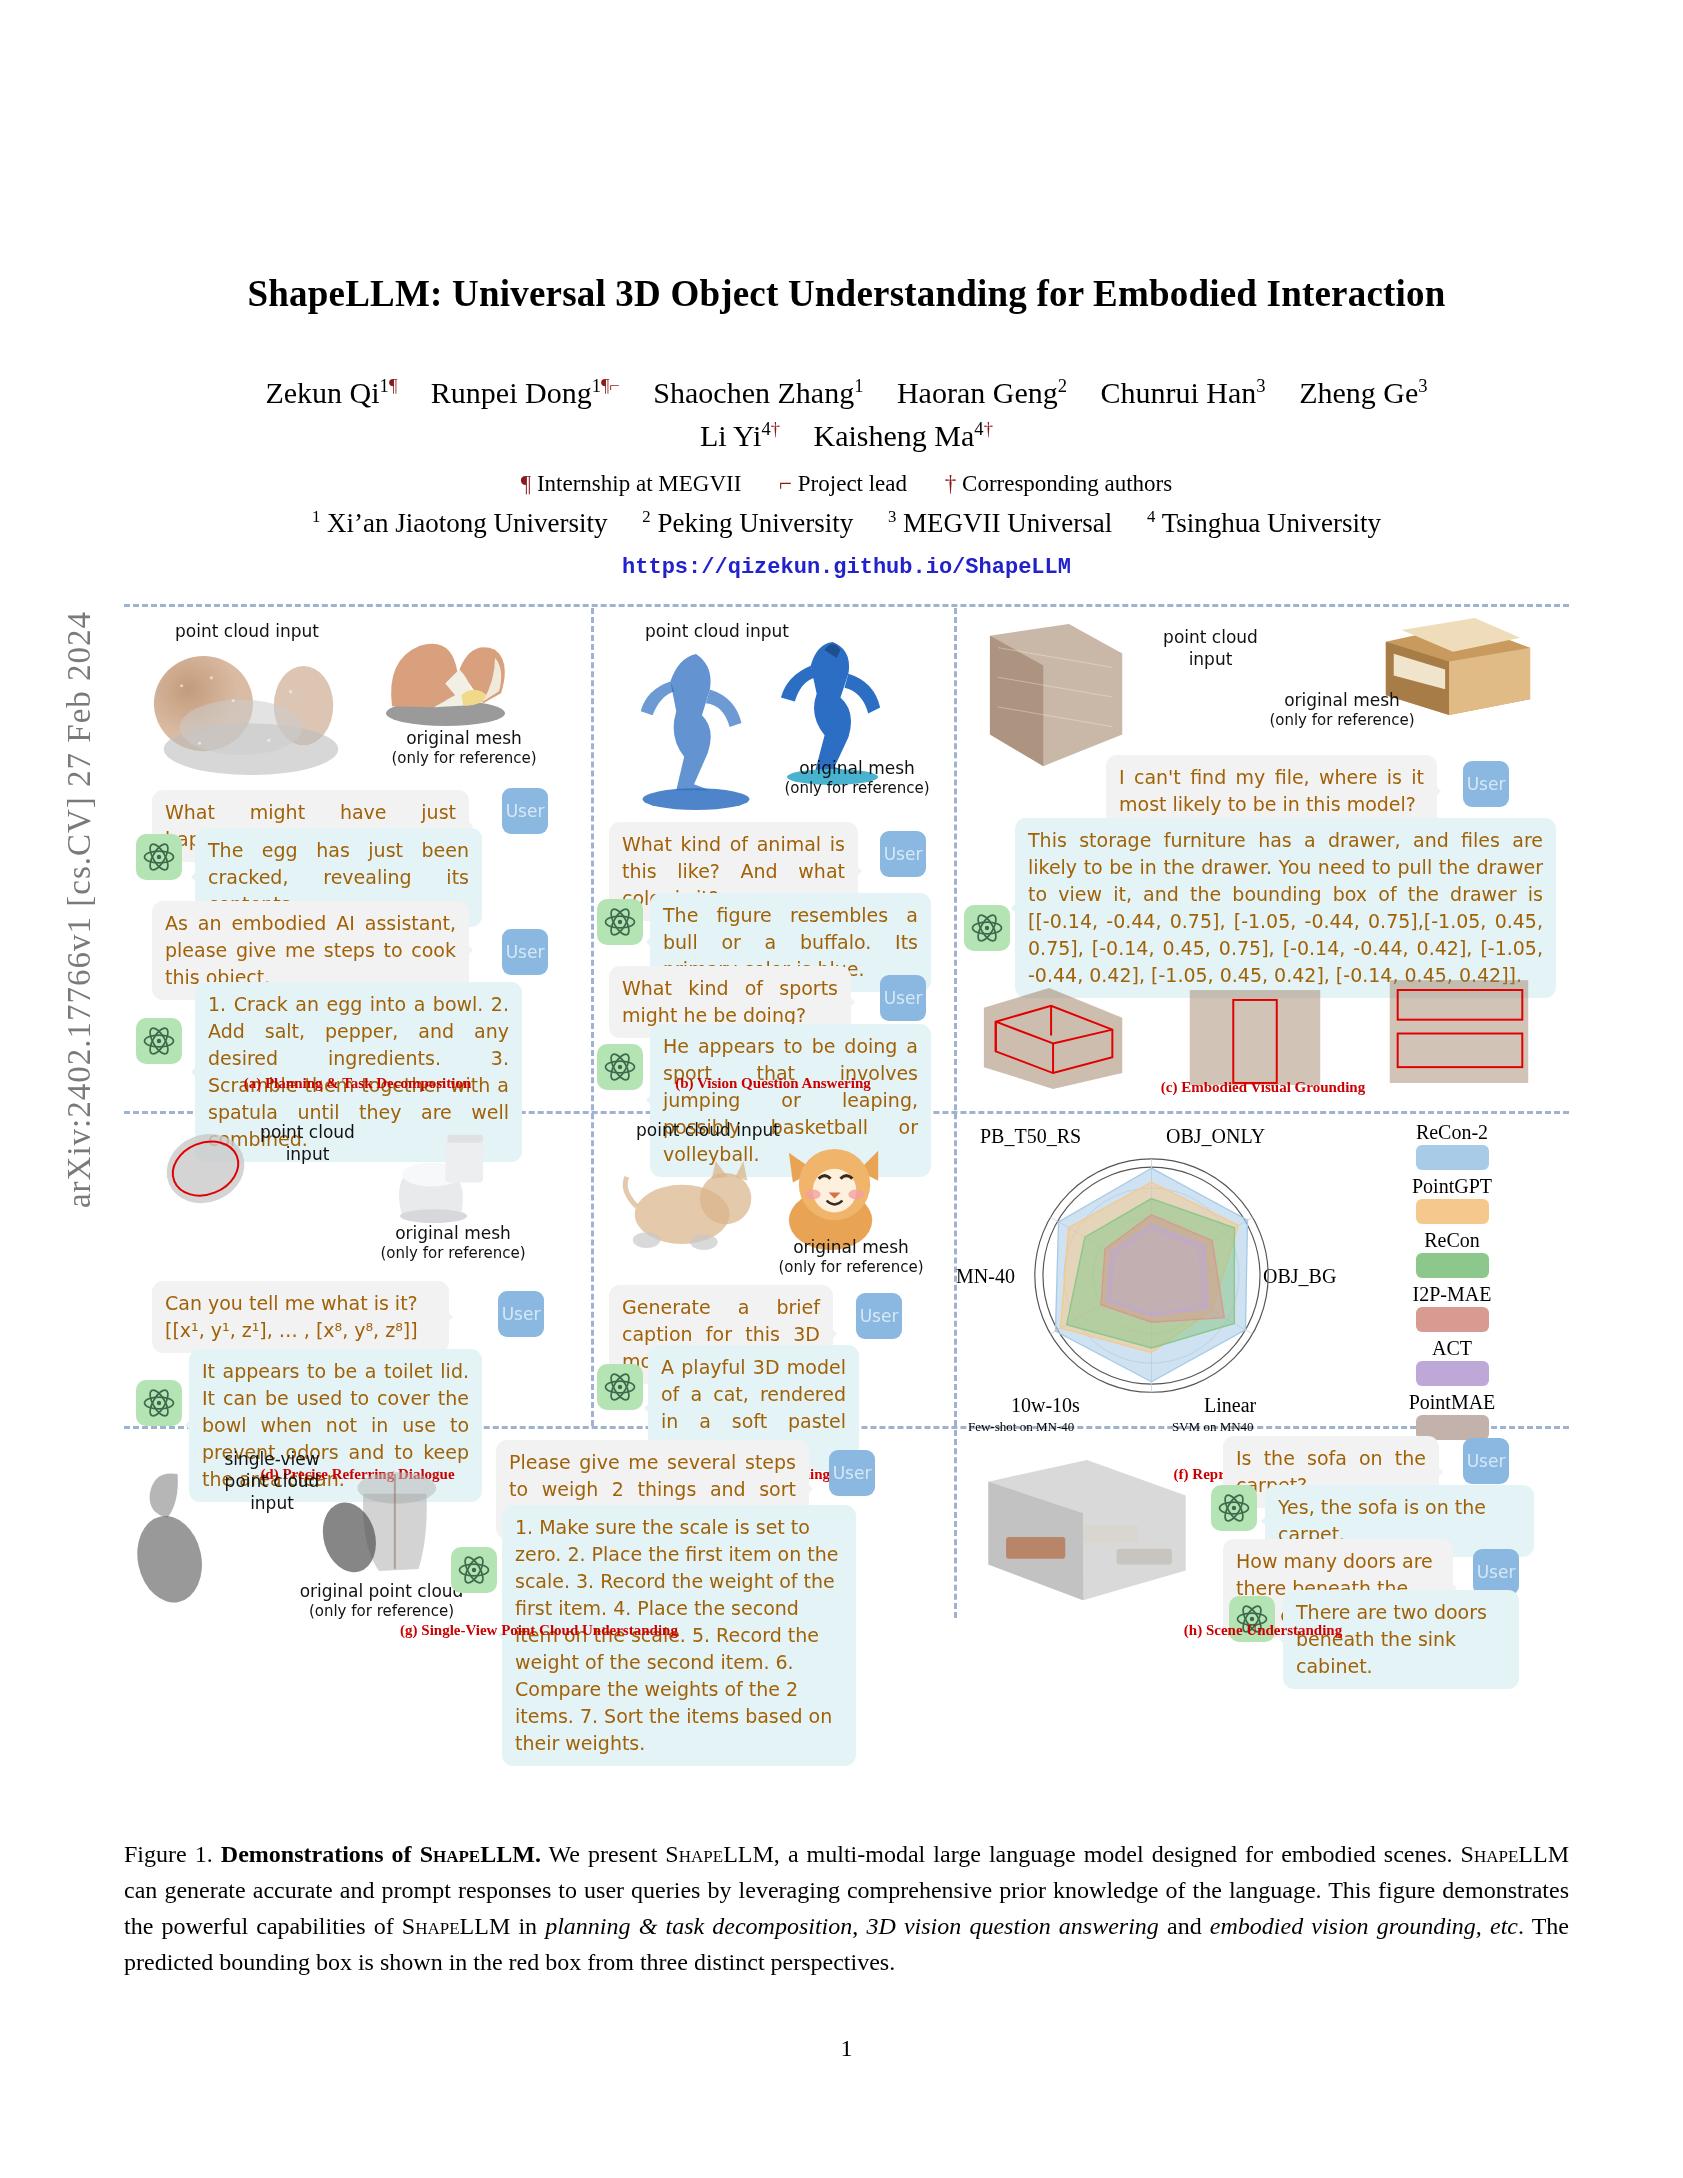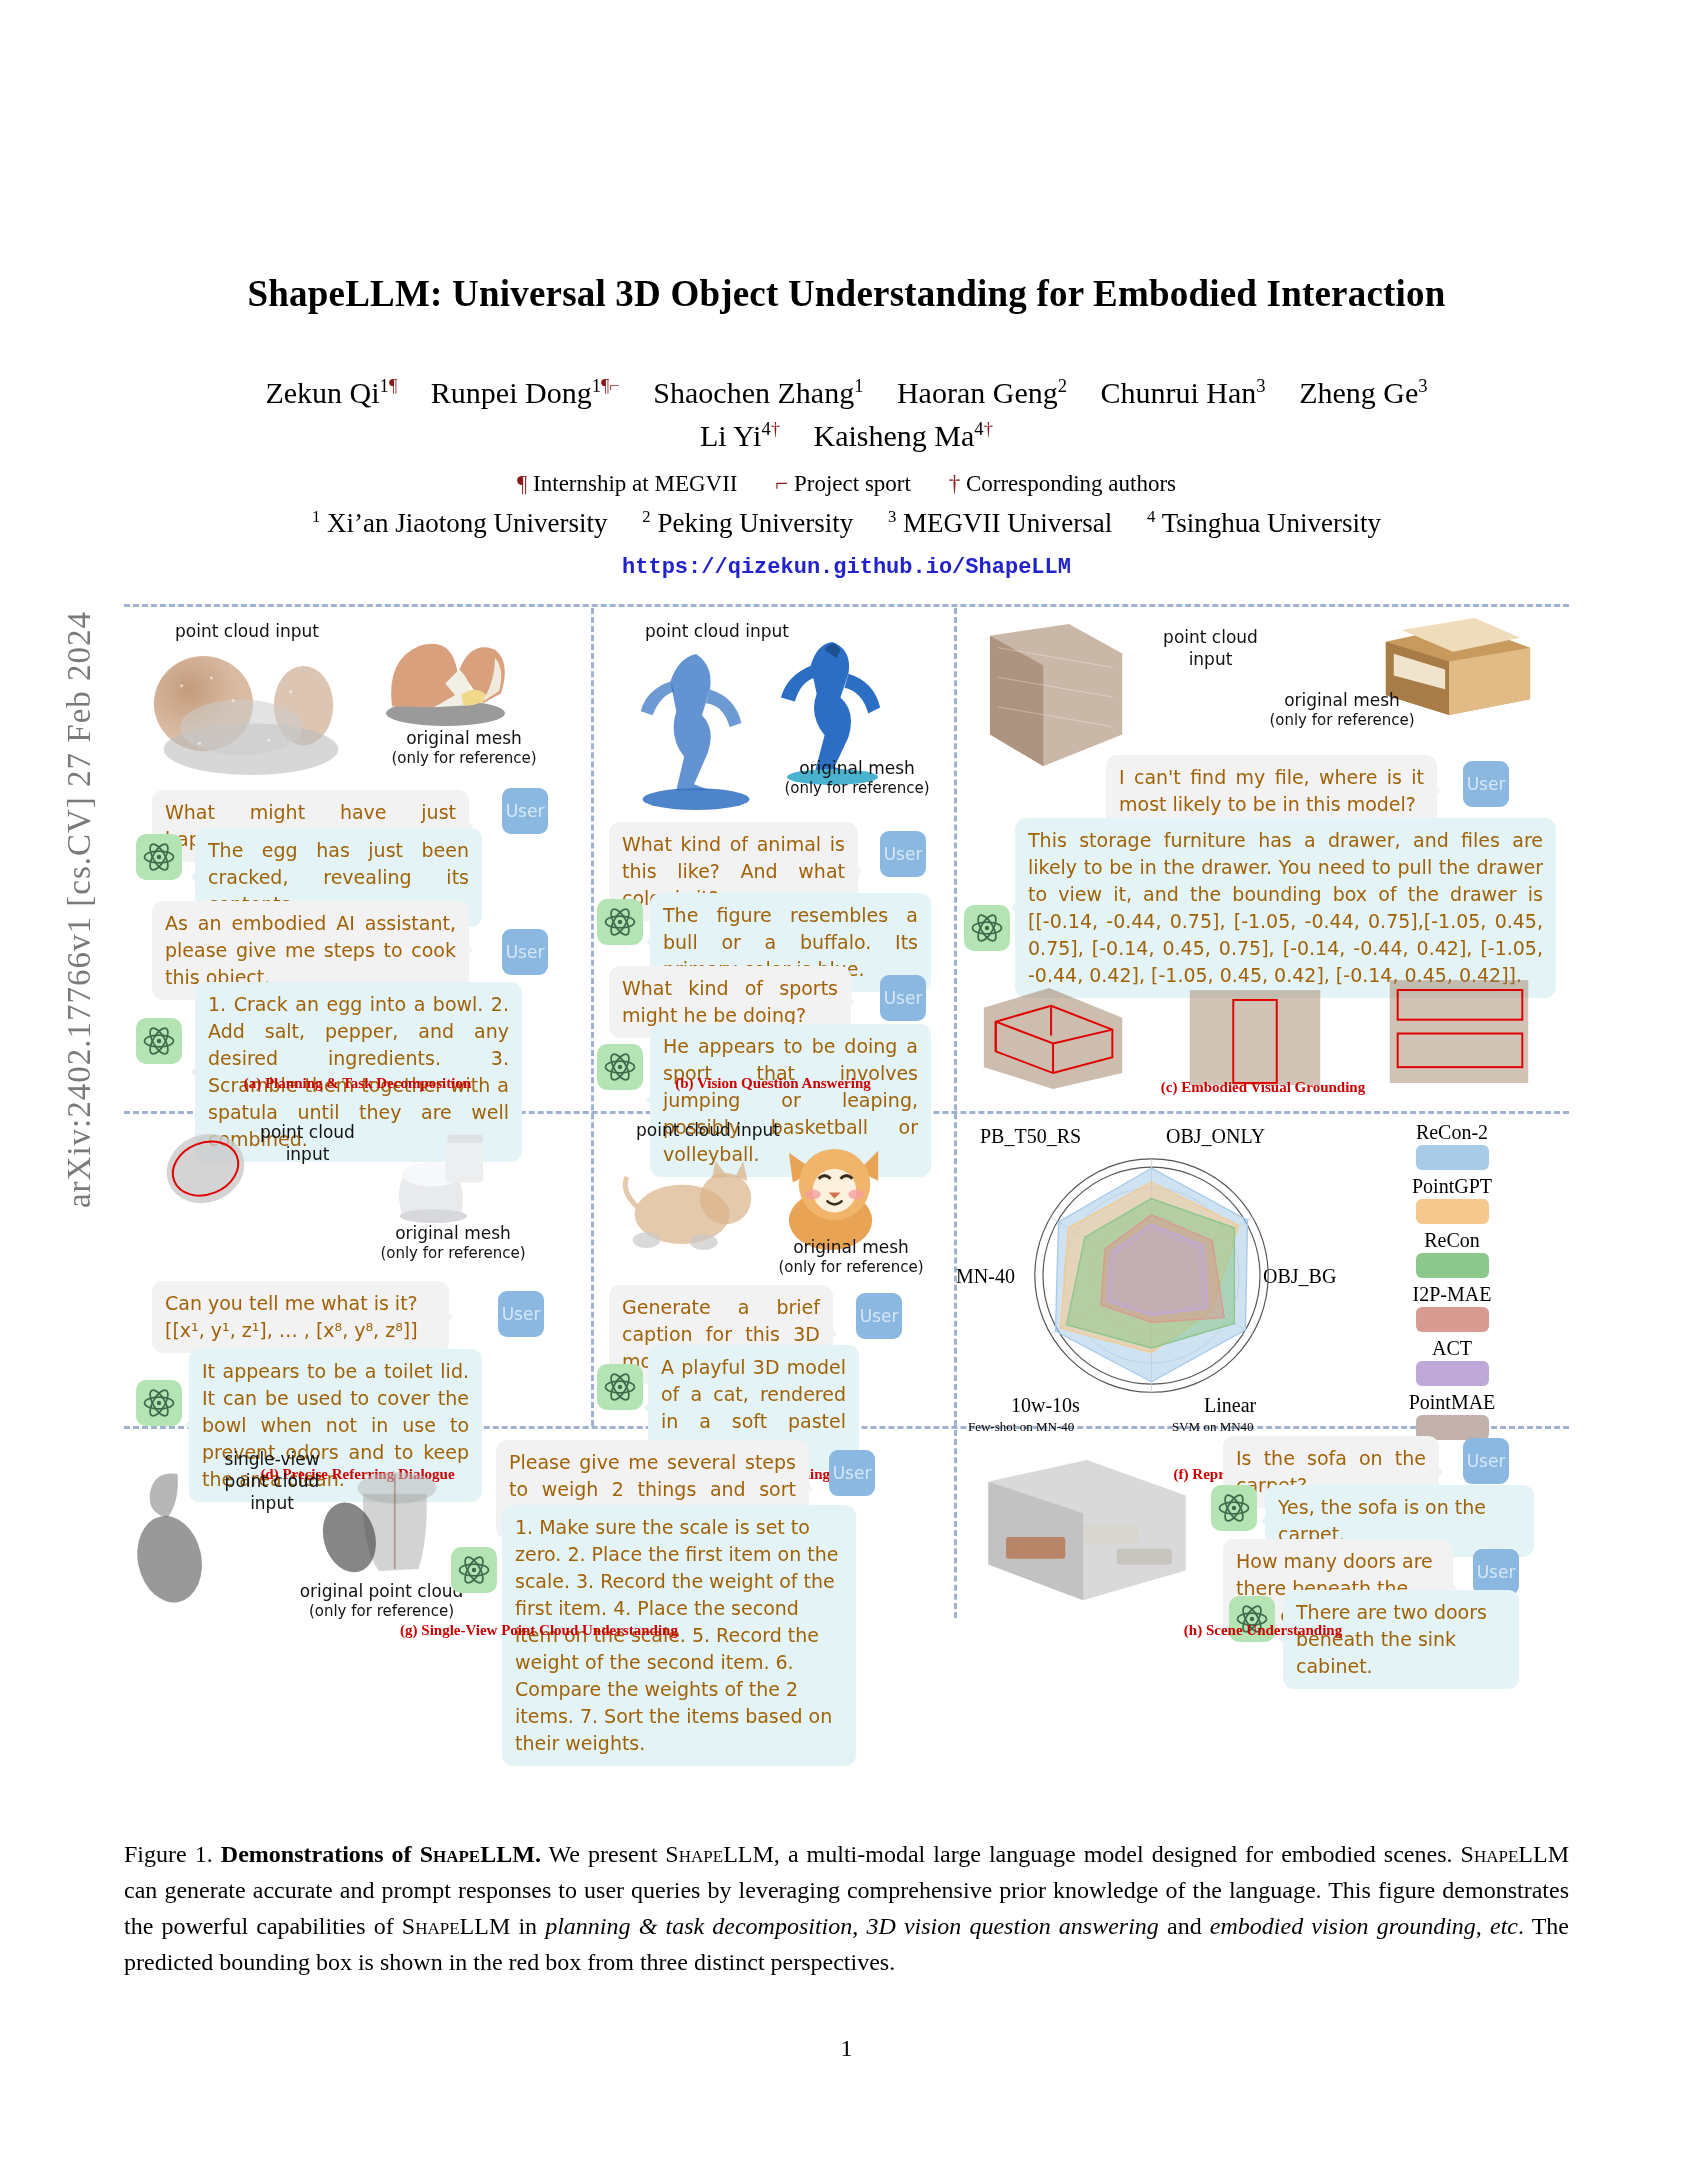--- a/index.html
+++ b/index.html
@@ -141,21 +141,21 @@
       <span class="nm">Zheng Ge<sup>3</sup></span>
     </div>
     <div>
       <span class="nm">Li Yi<sup>4</sup><sup class="mark">†</sup></span>
       <span class="nm">Kaisheng Ma<sup>4</sup><sup class="mark">†</sup></span>
     </div>
   </div>
 
   <div class="notes">
     <span class="seg"><span class="mark">¶</span> <span>Internship at MEGVII</span></span>
-    <span class="seg"><span class="mark">⌐</span> <span>Project sport</span></span>
+    <span class="seg"><span class="mark">⌐</span> <span>Project lead</span></span>
     <span class="seg"><span class="mark">†</span> <span>Corresponding authors</span></span>
   </div>
 
   <div class="affil">
     <span class="seg"><sup>1</sup> <span>Xi’an Jiaotong University</span></span>
     <span class="seg"><sup>2</sup> <span>Peking University</span></span>
     <span class="seg"><sup>3</sup> <span>MEGVII Universal</span></span>
     <span class="seg"><sup>4</sup> <span>Tsinghua University</span></span>
   </div>
 

